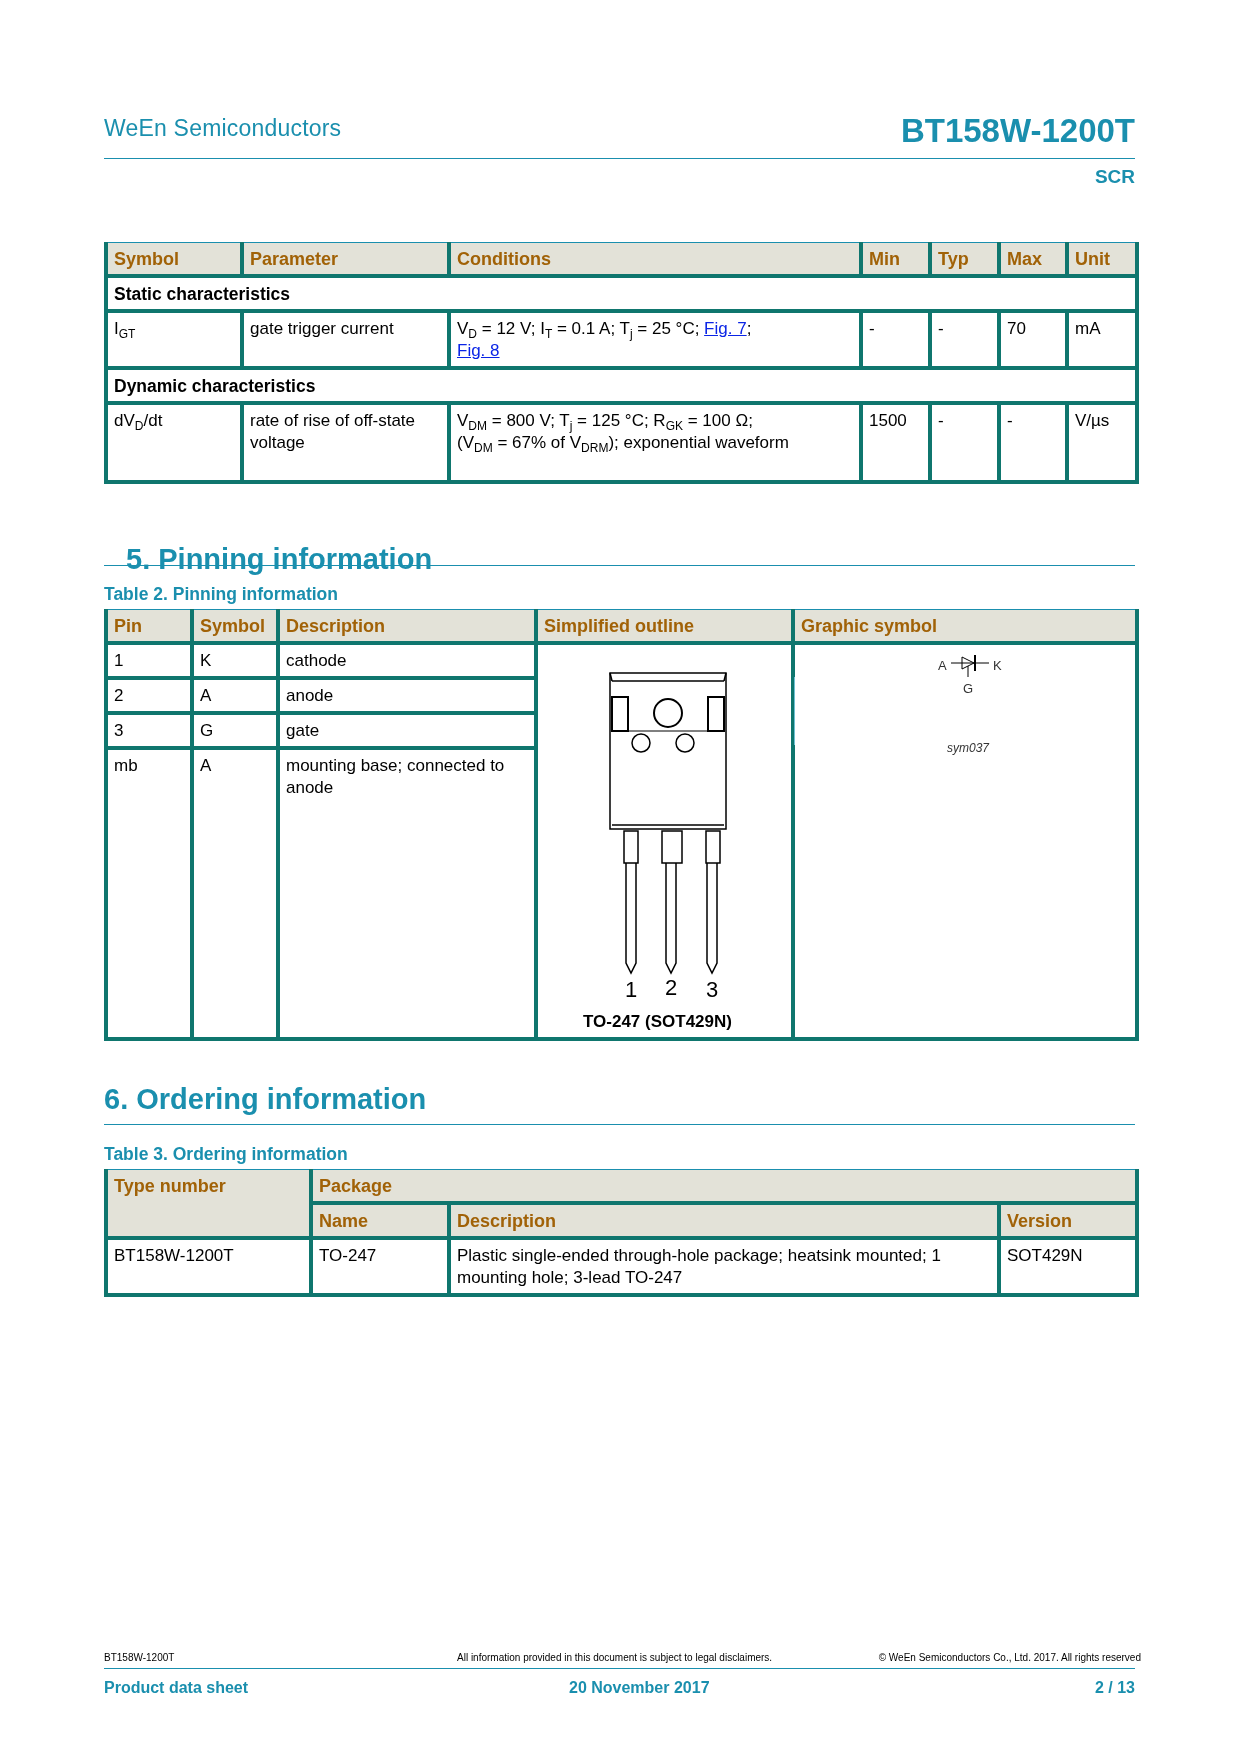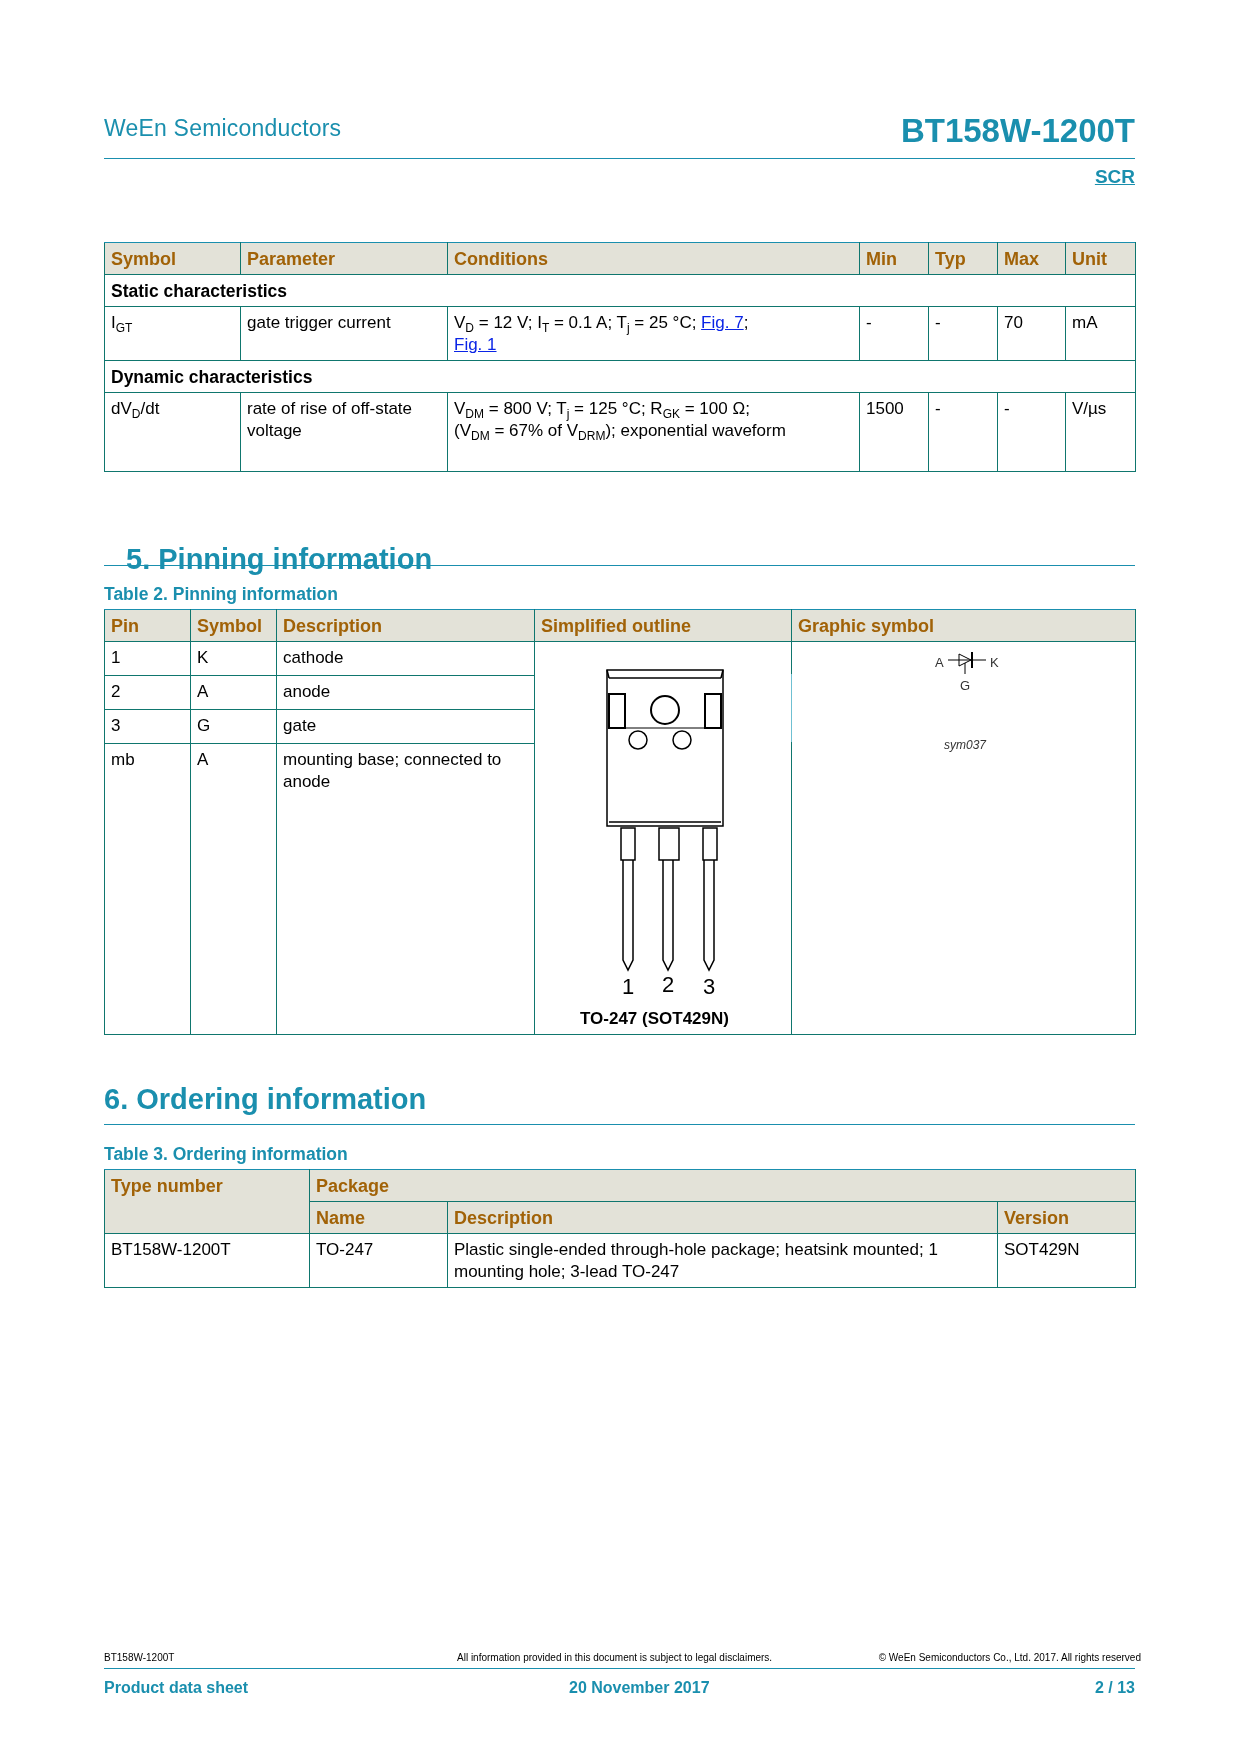--- a/index.html
+++ b/index.html
@@ -4,24 +4,24 @@
 <style>
   html, body { margin: 0; padding: 0; background: #ffffff; }
   body { width: 1240px; height: 1754px; position: relative; overflow: hidden;
          font-family: "Liberation Sans", sans-serif; color: #000; }
   .abs { position: absolute; }
   .teal { color: #1a8fae; }
   .rule { position: absolute; height: 1px; background: #1a8fae; }
 
   #brand { left: 104px; top: 115px; font-size: 23px; font-weight: normal; letter-spacing: 0.2px; }
   #product { right: 105px; top: 112px; font-size: 33px; font-weight: bold; }
-  #doc-type { right: 105px; top: 166px; font-size: 19px; font-weight: bold; text-decoration: underline; }
+  #doc-type { right: 105px; top: 166px; font-size: 19px; font-weight: bold; }
 
   table.dt { position: absolute; border-collapse: collapse; font-size: 17px; table-layout: fixed; }
-  table.dt td, table.dt th { border: 1px solid #0f766e; padding: 5px 6px 4px 6px; vertical-align: top; text-align: left; line-height: 22px; }
+  table.dt td, table.dt th { border: 4px solid #0f766e; padding: 5px 6px 4px 6px; vertical-align: top; text-align: left; line-height: 22px; }
   table.dt th { background: #e3e2d8; color: #a16207; font-weight: bold; font-size: 18px; }
   table.dt .outer-top { border-top: 1.5px solid #1a8fae; }
   table.dt .section { font-weight: bold; font-size: 17.5px; }
   sub { font-size: 12px; vertical-align: -4px; line-height: 0; }
   a.fig { color: #0a24e6; text-decoration: underline; }
 
   .sec-title { position: absolute; left: 104px; font-size: 29px; font-weight: bold; }
   .caption { position: absolute; left: 104px; font-size: 17.5px; font-weight: bold; }
 
   .foot-small { position: absolute; top: 1652px; font-size: 10px; color: #000; }
@@ -54,21 +54,21 @@
     <th class="outer-top">Typ</th>
     <th class="outer-top">Max</th>
     <th class="outer-top">Unit</th>
   </tr>
   <tr>
     <td colspan="7" class="section">Static characteristics</td>
   </tr>
   <tr style="height:47px;">
     <td><span>I</span><sub>GT</sub></td>
     <td>gate trigger current</td>
-    <td><span>V</span><sub>D</sub><span> = 12 V; I</span><sub>T</sub><span> = 0.1 A; T</span><sub>j</sub><span> = 25 °C; </span><a class="fig">Fig. 7</a><span>;</span><br><a class="fig">Fig. 1</a></td>
+    <td><span>V</span><sub>D</sub><span> = 12 V; I</span><sub>T</sub><span> = 0.1 A; T</span><sub>j</sub><span> = 25 °C; </span><a class="fig">Fig. 7</a><span>;</span><br><a class="fig">Fig. 8</a></td>
     <td>-</td>
     <td>-</td>
     <td>70</td>
     <td>mA</td>
   </tr>
   <tr>
     <td colspan="7" class="section">Dynamic characteristics</td>
   </tr>
   <tr style="height:79px;">
     <td><span>dV</span><sub>D</sub><span>/dt</span></td>

